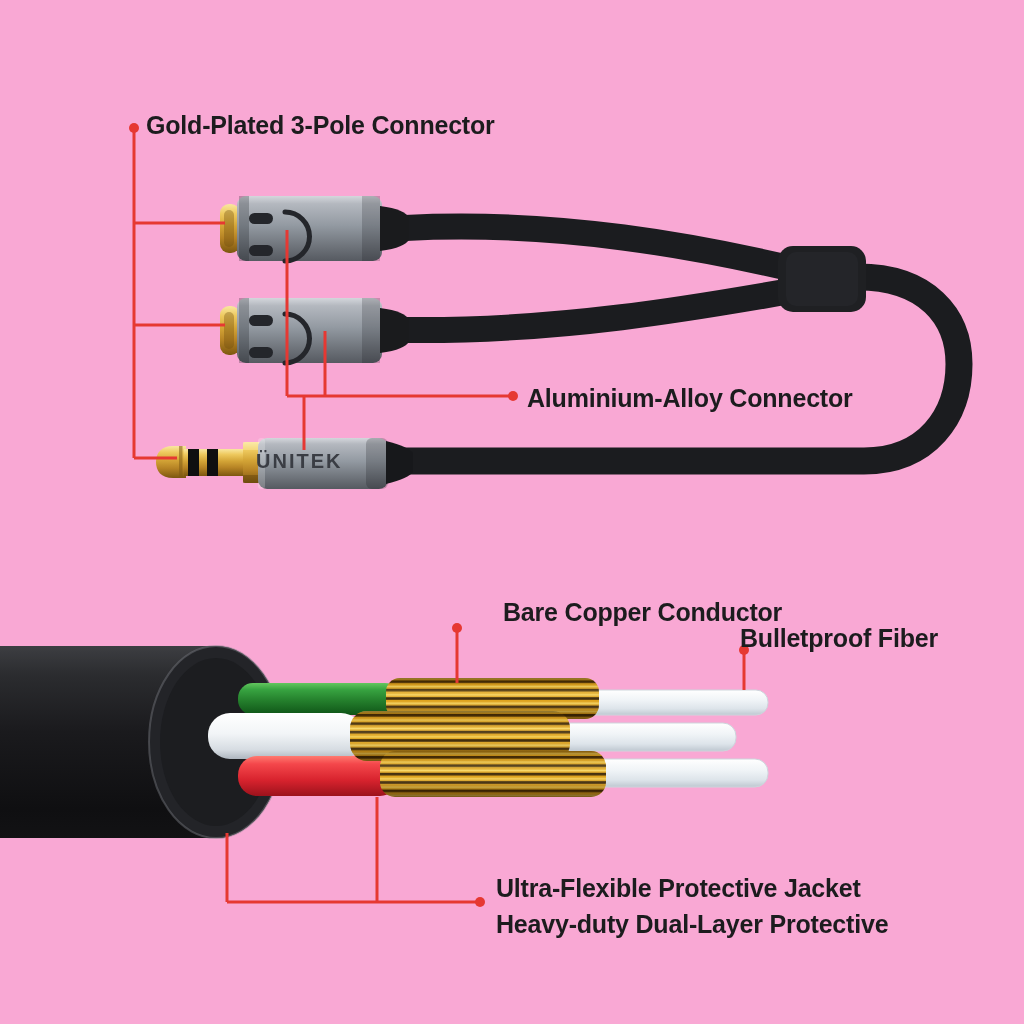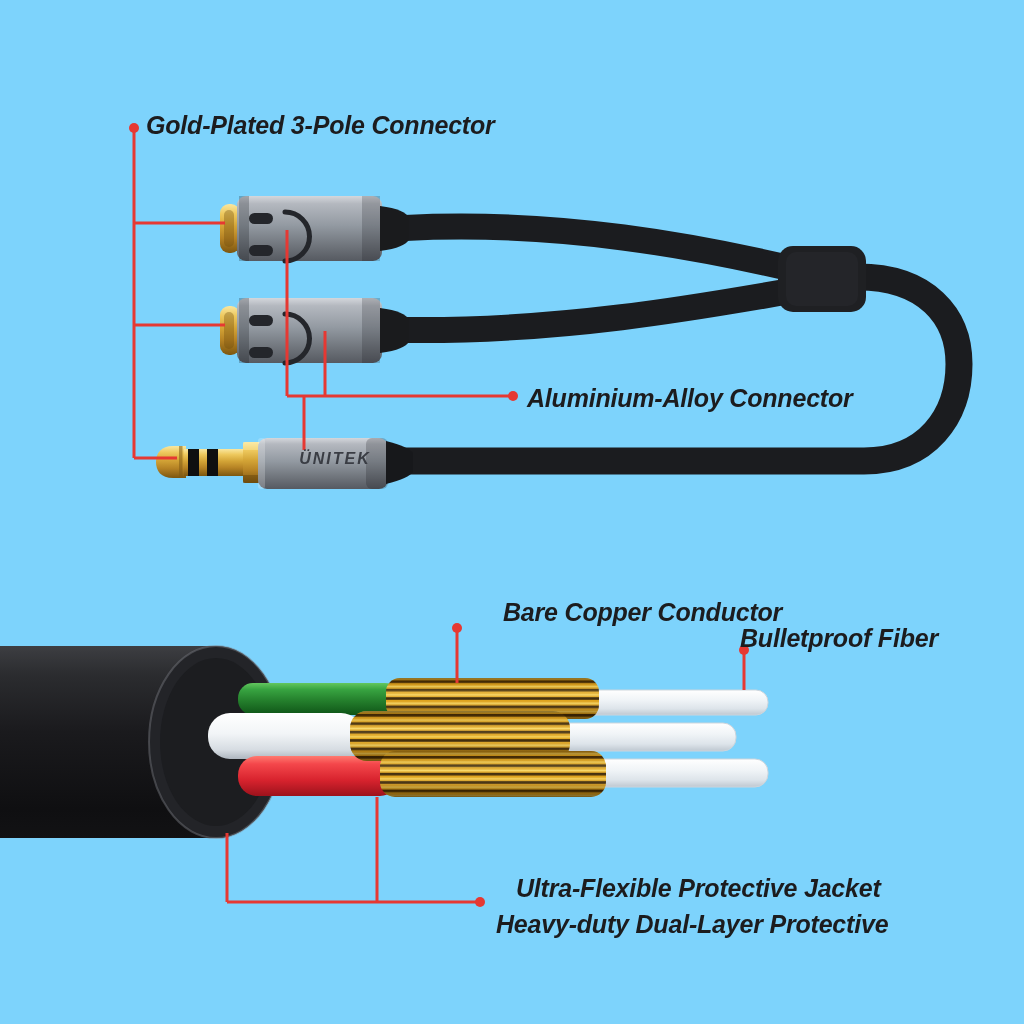--- a/index.html
+++ b/index.html
@@ -1,36 +1,35 @@
 <!DOCTYPE html>
 <html><head>
 <meta charset="utf-8">
 <style>
   html,body{margin:0;padding:0;background:#ffffff;}
   .stage{
     position:relative;width:1024px;height:1024px;margin:0 auto;
-    background:#7dd3fc;overflow:hidden;
+    background:#f9a8d4;overflow:hidden;
     font-family:"Liberation Sans",sans-serif;
-    font-style:italic;
   }
   .stage svg{position:absolute;left:0;top:0;}
   .label{
     position:absolute;
     font-size:25px;font-weight:600;line-height:1.25;
     color:#1c1c1e;letter-spacing:-0.2px;white-space:nowrap;
   }
   .lbl-gold   {left:146px;top:110px;}
   .lbl-alu    {left:527px;top:383px;}
   .lbl-copper {left:455px;top:597px;margin-left:48px;}
   .lbl-fiber  {left:740px;top:623px;}
-  .lbl-jacket1{left:516px;top:873px;}
+  .lbl-jacket1{left:496px;top:873px;}
   .lbl-jacket2{left:496px;top:909px;}
   .brand{
-    position:absolute;left:271px;top:450px;width:128px;
-    text-align:center;font-size:16px;font-weight:700;
+    position:absolute;left:256px;top:450px;width:128px;
+    font-size:20px;font-weight:700;
     letter-spacing:2px;color:#3a3d44;
   }
 </style>
 </head>
 <body>
 
 <div class="stage">
 
   <svg width="1024" height="1024" viewBox="0 0 1024 1024">
     <defs>

